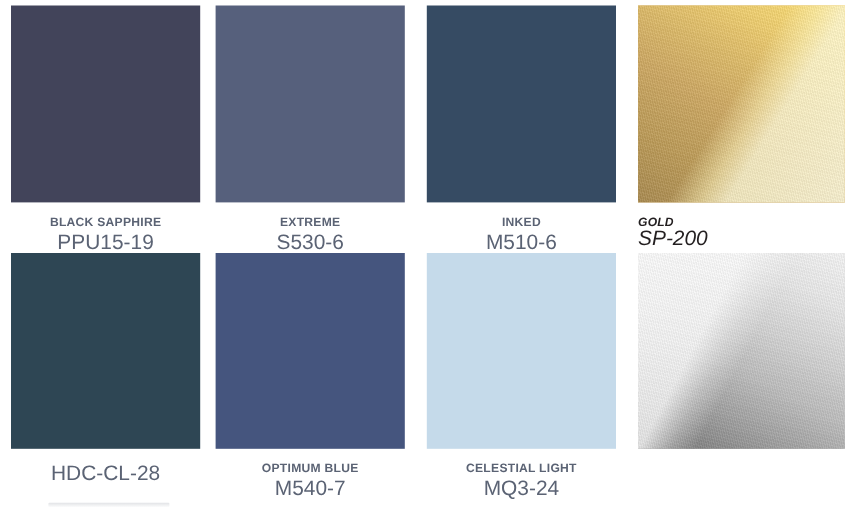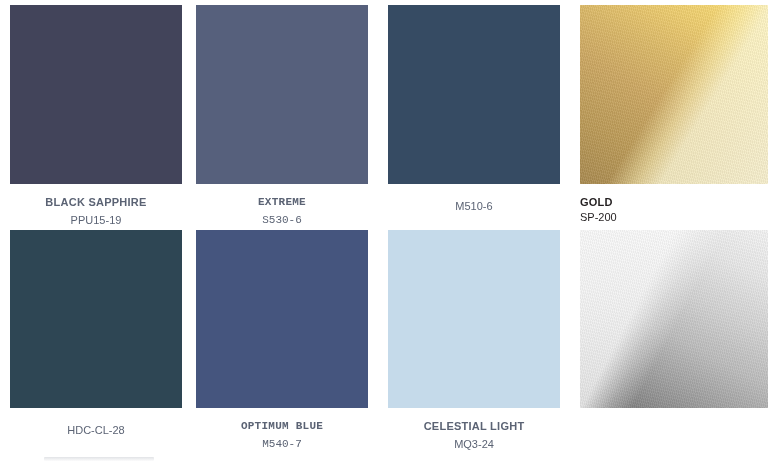--- a/index.html
+++ b/index.html
@@ -30,21 +30,21 @@
   }
   .row-1 { top: 5px; }
   .row-2 { top: 230px; }
 
   
   .cell {
     position: absolute;
     top: 0;
   }
   .cell-0 { left: 10px;  width: 172px; }
-  .cell-1 { left: 196px; width: 172px; font-family: Liberation Mono, monospace; }
+  .cell-1 { left: 196px; width: 172px; }
   .cell-2 { left: 388px; width: 172px; }
   .cell-3 { left: 580px; width: 188px; }
 
   .chip {
     width: 100%;
     height: 179px;
     display: block;
   }
   .row-2 .chip { height: 178px; }
 
@@ -118,32 +118,32 @@
   .labels.left   { text-align: left; }
 
   .name {
     font-size: 11px;
     font-weight: bold;
     letter-spacing: 0.25px;
     line-height: 14px;
     white-space: nowrap;
   }
   .code {
-    font-size: 11px;
+    font-size: 19px;
     font-weight: normal;
     line-height: 17px;
     margin-top: 3px;
     white-space: nowrap;
   }
 
   .paint .name,
   .paint .code { color: #5b6374; }
 
   .finish .name,
-  .finish .code { color: #231f20; }
+  .finish .code { color: #231f20; font-style: italic; }
   .finish .name { letter-spacing: 0.2px; }
   .finish .code { margin-top: 0; }
 
   
   .bottom-artifact {
     position: absolute;
     left: 44px;
     top: 457px;
     width: 110px;
     height: 4px;
@@ -170,20 +170,21 @@
       <div class="chip" style="background:#56607C"></div>
       <div class="labels center">
         <div class="name">EXTREME</div>
         <div class="code">S530-6</div>
       </div>
     </div>
 
     <div class="cell cell-2 paint">
       <div class="chip" style="background:#364B63"></div>
       <div class="labels center">
+        <div class="name">INKED</div>
         <div class="code">M510-6</div>
       </div>
     </div>
 
     <div class="cell cell-3 finish">
       <div class="chip chip-gold chip-metal"></div>
       <div class="labels left">
         <div class="name">GOLD</div>
         <div class="code">SP-200</div>
       </div>

